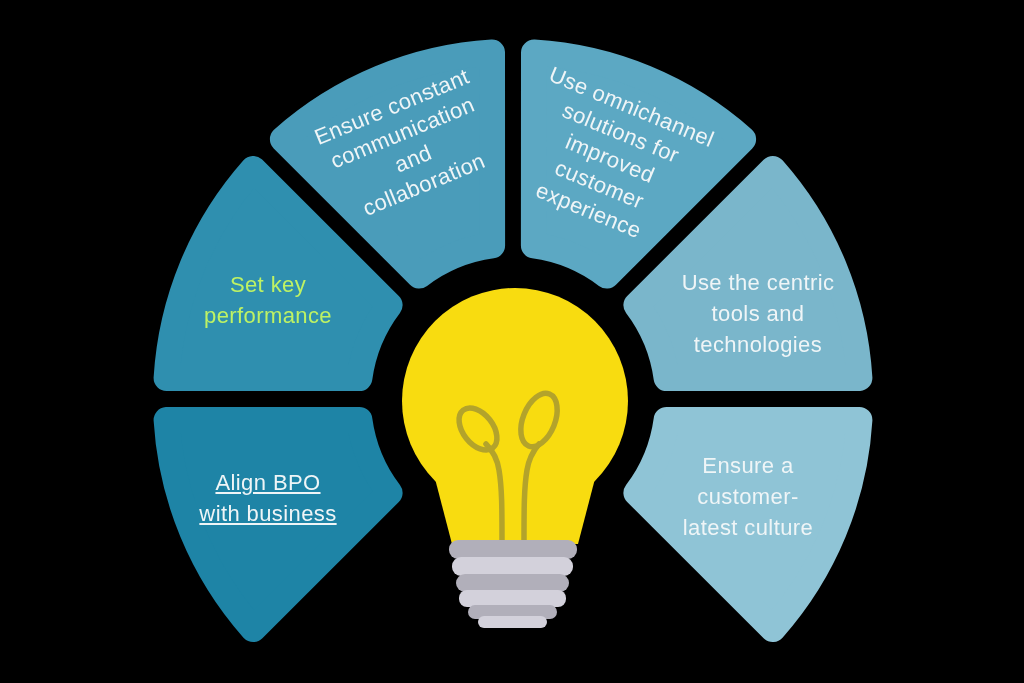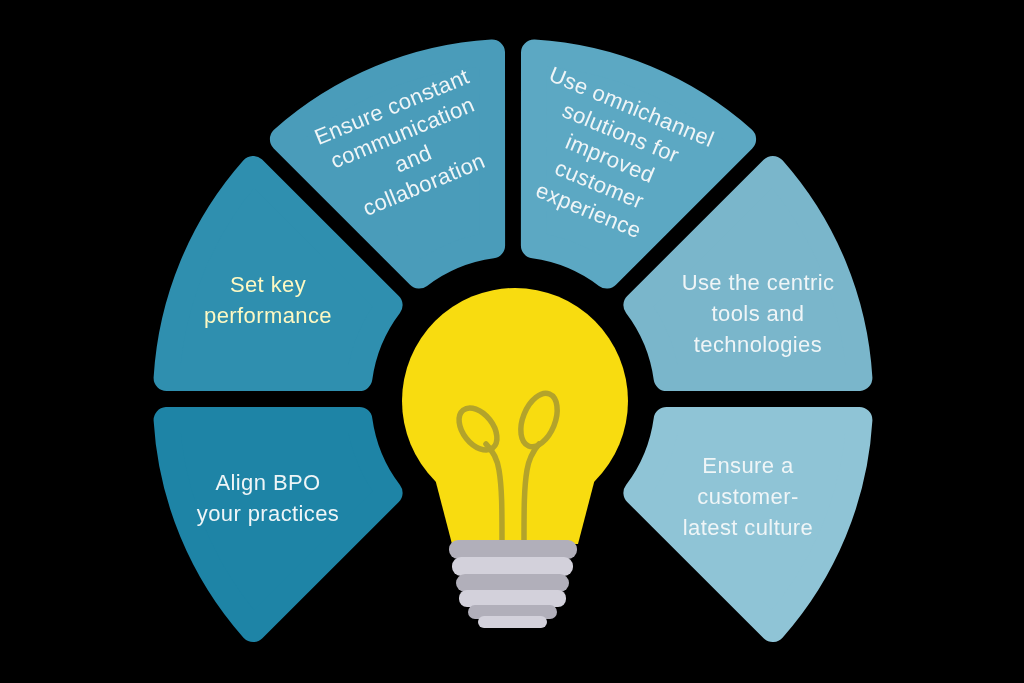--- a/index.html
+++ b/index.html
@@ -51,25 +51,25 @@
         <rect x="452" y="557" width="121" height="19" rx="9" fill="#D3D1DB"></rect>
         <rect x="456" y="574" width="113" height="18" rx="9" fill="#B1AFBA"></rect>
         <rect x="459" y="590" width="107" height="17" rx="8" fill="#D3D1DB"></rect>
         <rect x="468" y="605" width="89" height="14" rx="7" fill="#B1AFBA"></rect>
         <rect x="478" y="616" width="69" height="12" rx="6" fill="#D3D1DB"></rect>
       </g>
     </g>
   </svg>
 
   <div id="label-layer">
-      <div class="seg-label" style="left: 268px; top: 498px; line-height: 31px; color: rgb(239, 245, 247); transform: translate(-50%, -50%) rotate(0deg);">
+      <div class="seg-label" style="left: 268px; top: 498px; line-height: 31px; color: rgb(239, 245, 247); transform: translate(-50%, -50%) rotate(0deg); text-decoration: underline;">
         <div class="line">Align BPO</div>
-        <div class="line">your practices</div>
+        <div class="line">with business</div>
       </div>
-      <div class="seg-label" style="left: 268px; top: 300px; line-height: 31px; color: #fef9c3; transform: translate(-50%, -50%) rotate(0deg);">
+      <div class="seg-label" style="left: 268px; top: 300px; line-height: 31px; color: #bef264; transform: translate(-50%, -50%) rotate(0deg);">
         <div class="line">Set key</div>
         <div class="line">performance</div>
       </div>
       <div class="seg-label" style="left: 408px; top: 146px; line-height: 28px; color: rgb(239, 245, 247); transform: translate(-50%, -50%) rotate(-22.5deg);">
         <div class="line">Ensure constant</div>
         <div class="line">communication</div>
         <div class="line">and</div>
         <div class="line">collaboration</div>
       </div>
       <div class="seg-label" style="left: 610px; top: 159px; line-height: 28px; color: rgb(239, 245, 247); transform: translate(-50%, -50%) rotate(22.5deg);">

